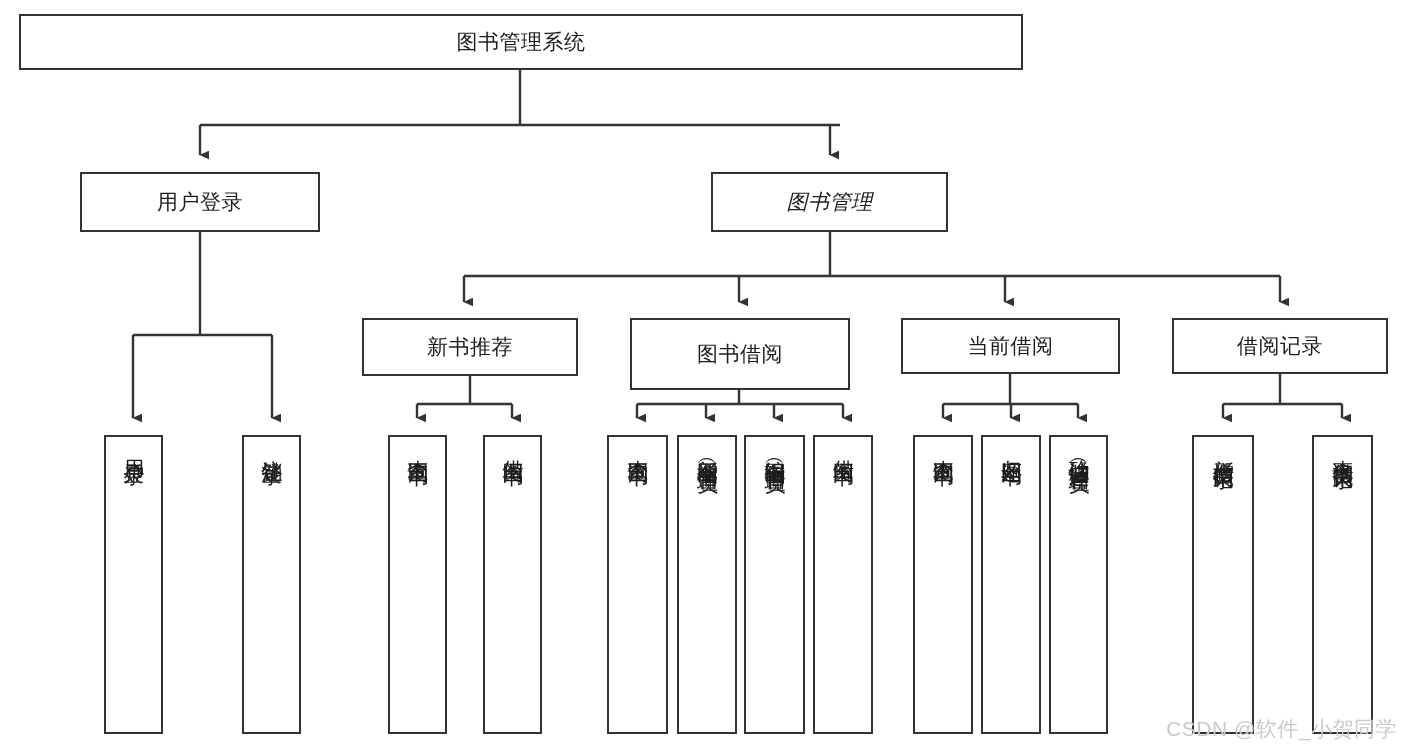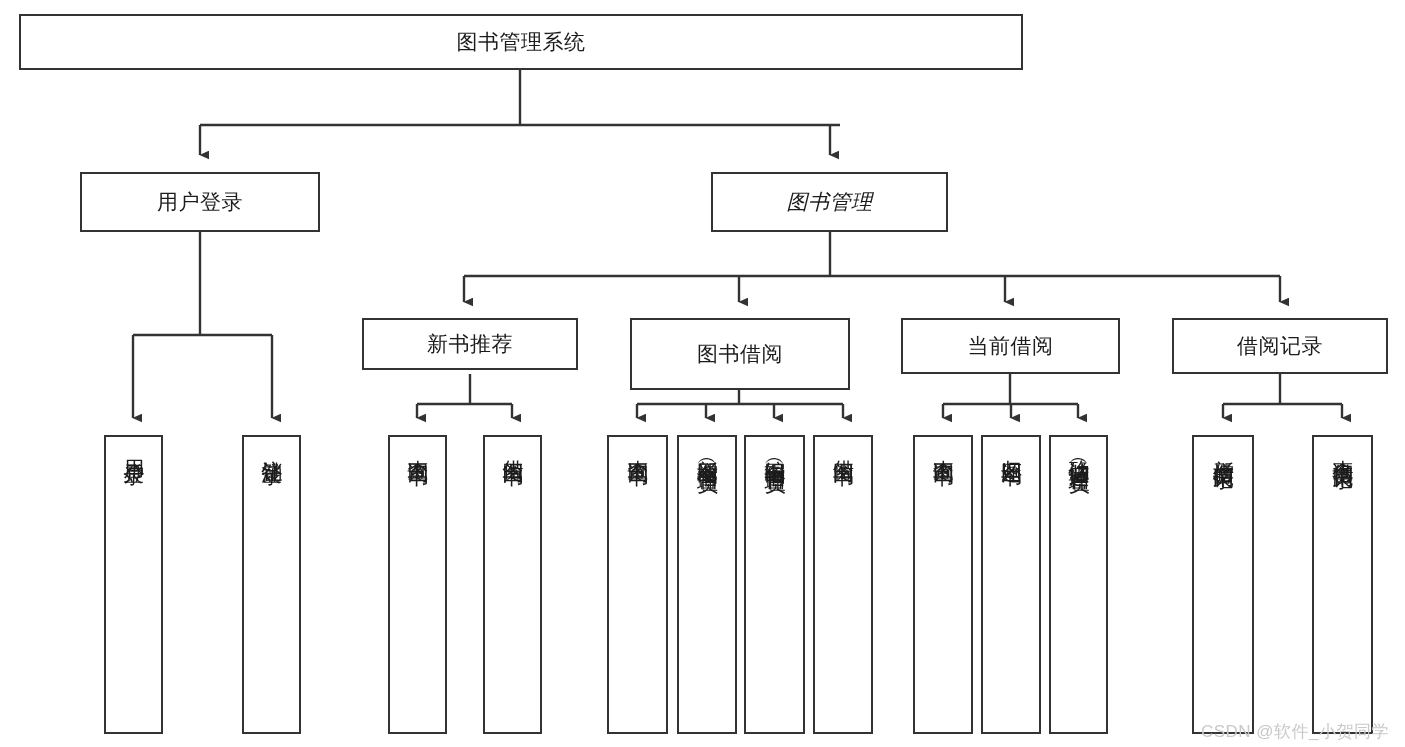--- a/index.html
+++ b/index.html
@@ -51,23 +51,23 @@
     font-size: 21px;
     line-height: 1.28;
     writing-mode: vertical-rl;
     text-orientation: upright;
     letter-spacing: 2px;
     white-space: nowrap;
     text-align: left;
   }
   .watermark {
     position: absolute;
-    right: 16px;
+    right: 8px;
     bottom: 4px;
-    font-size: 17px;
+    font-size: 21px;
     color: #c9c9c9;
     white-space: nowrap;
     letter-spacing: 0.5px;
     pointer-events: none;
   }
 </style>
 </head>
 <body>
 
 <div id="diagram-root">
@@ -127,21 +127,21 @@
   </div>
 
   <div class="node-box" style="left:80px; top:172px; width:240px; height:60px;">
     <span class="node-label-h">用户登录</span>
   </div>
 
   <div class="node-box" style="left:711px; top:172px; width:237px; height:60px;font-style:italic;">
     <span class="node-label-h">图书管理</span>
   </div>
 
-  <div class="node-box" style="left:362px; top:318px; width:216px; height:52px;">
+  <div class="node-box" style="left:362px; top:318px; width:216px; height:58px;">
     <span class="node-label-h">新书推荐</span>
   </div>
 
   <div class="node-box" style="left:630px; top:318px; width:220px; height:72px;">
     <span class="node-label-h">图书借阅</span>
   </div>
 
   <div class="node-box" style="left:901px; top:318px; width:219px; height:56px;">
     <span class="node-label-h">当前借阅</span>
   </div>

